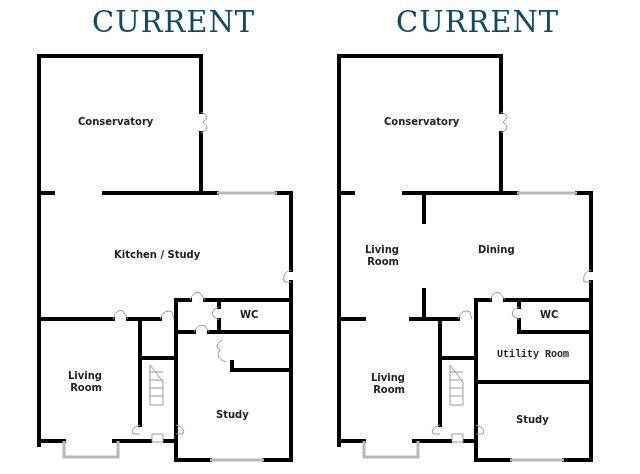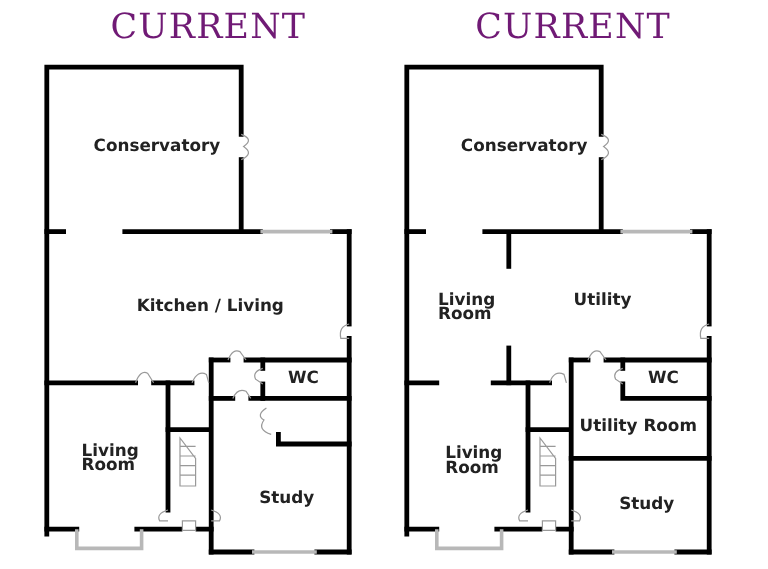--- a/index.html
+++ b/index.html
@@ -1,19 +1,19 @@
 <!DOCTYPE html>
 <html><head>
   <meta charset="utf-8">
   <style>
     html, body { margin: 0; padding: 0; background: #ffffff; }
     body { width: 640px; height: 474px; position: relative; overflow: hidden; font-family: "DejaVu Sans", sans-serif; }
-    .title { position: absolute; top: 5px; font-family: "DejaVu Serif", serif; font-size: 29px; letter-spacing: 1px; color: #701a75; font-weight: normal; }
+    .title { position: absolute; top: 5px; font-family: "DejaVu Serif", serif; font-size: 29px; letter-spacing: 1px; color: #0c4a6e; font-weight: normal; }
     .plan { position: absolute; top: 0; left: 0; width: 640px; height: 474px; }
-    .label { position: absolute; font-family: "DejaVu Sans", sans-serif; font-weight: bold; font-size: 14px; color: #222; text-align: left; line-height: 12px; }
+    .label { position: absolute; font-family: "DejaVu Sans", sans-serif; font-weight: bold; font-size: 10px; color: #222; text-align: right; line-height: 12px; }
     svg { position: absolute; top: 0; left: 0; }
   </style>
 </head>
 <body>
 
 <div class="title" style="left:92px;">CURRENT</div>
 <div class="title" style="left:396px;">CURRENT</div>
 
 <div class="plan">
   <svg width="640" height="474">
@@ -64,21 +64,21 @@
       <path d="M219,307 Q210,310 213,316 L219,320"></path>
       <path d="M194,332 Q198,323 205,326 L209,332"></path>
       <path d="M222,340 Q213,346 220,350 Q214,358 226,362"></path>
       <path d="M140,425 Q130,428 133,434 L140,434"></path>
       <path d="M176,425 Q186,428 183,434 L176,434"></path>
       <path d="M152,434 L152,442 L163,442 L163,434 Z"></path>
       <path d="M150,365 L150,405 L163,405 L163,382 Z M150,372 L163,372 M150,380 L163,380 M150,388 L163,388 M150,396 L163,396"></path>
     </g>
   </svg>
   <div class="label" style="left:78px;top:116px;">Conservatory</div>
-  <div class="label" style="left:114px;top:249px;">Kitchen / Living</div>
+  <div class="label" style="left:114px;top:249px;">Kitchen / Study</div>
   <div class="label" style="left:240px;top:309px;">WC</div>
   <div class="label" style="left:68px;top:370px;">
     <div>Living</div>
     <div>Room</div>
   </div>
   <div class="label" style="left:216px;top:409px;">Study</div>
 </div>
 
 <div class="plan">
   <svg width="640" height="474">
@@ -124,21 +124,21 @@
       <path d="M476,425 Q486,428 483,434 L476,434"></path>
       <path d="M452,434 L452,442 L463,442 L463,434 Z"></path>
       <path d="M450,365 L450,405 L463,405 L463,382 Z M450,372 L463,372 M450,380 L463,380 M450,388 L463,388 M450,396 L463,396"></path>
     </g>
   </svg>
   <div class="label" style="left:384px;top:116px;">Conservatory</div>
   <div class="label" style="left:365px;top:244px;">
     <div>Living</div>
     <div>Room</div>
   </div>
-  <div class="label" style="left:478px;top:244px;">Utility</div>
+  <div class="label" style="left:478px;top:244px;">Dining</div>
   <div class="label" style="left:540px;top:309px;">WC</div>
-  <div class="label" style="left:483px;top:349px;">Utility Room</div>
+  <div class="label" style="left:497px;top:349px;font-family:Liberation Mono, monospace;">Utility Room</div>
   <div class="label" style="left:371px;top:372px;">
     <div>Living</div>
     <div>Room</div>
   </div>
   <div class="label" style="left:516px;top:414px;">Study</div>
 </div>
 
 </body></html>

